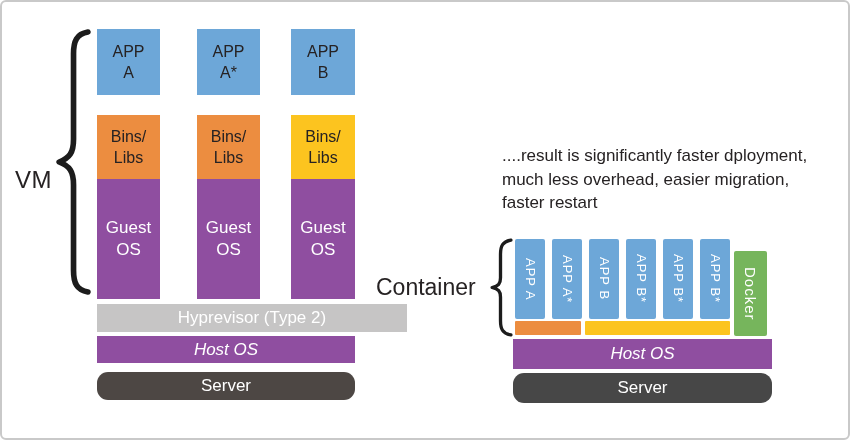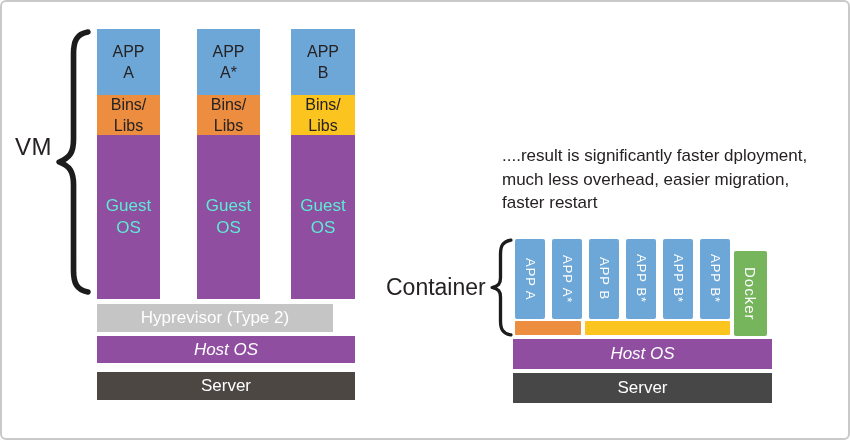--- a/index.html
+++ b/index.html
@@ -13,62 +13,62 @@
     border-radius: 6px;
     overflow: hidden;
     font-family: "Liberation Sans", sans-serif;
     color: var(--text-dark, #262223);
   }
   .abs { position: absolute; }
   .pre { white-space: pre-line; }
 
   
   .vm-label {
-    left: 13px; top: 131px;
+    left: 13px; top: 164px;
     font-size: 24px; line-height: 28px;
     letter-spacing: 0.5px;
   }
   .vm-brace { left: 52px; top: 26px; width: 37px; height: 268px; }
   .container-brace { left: 486px; top: 236px; width: 25px; height: 99px; }
   .brace path { stroke: #1c1c1c; fill: none; stroke-linecap: round; stroke-linejoin: round; }
 
   .vm-col {
     top: 27px; width: 63px; height: 270px;
     display: flex; flex-direction: column;
   }
   .seg {
     display: flex; align-items: center; justify-content: center;
     text-align: center; font-size: 16px; line-height: 1.32;
   }
   .seg-app  { height: 66px; background: var(--app-blue, #6DA7D8); color: #262223; }
-  .seg-bins { height: 40px; background: var(--bins-orange, #EC8D40); color: #262223; }
+  .seg-bins { height: 64px; background: var(--bins-orange, #EC8D40); color: #262223; margin-top: 20px; }
   .seg-bins.yellow { background: var(--bins-yellow, #FCC41F); }
-  .seg-os   { flex: 1; background: var(--os-purple, #8F4EA0); color: #5eead4; font-size: 17px; }
+  .seg-os   { flex: 1; background: var(--os-purple, #8F4EA0); color: #ffffff; font-size: 17px; }
 
   .hbar {
     display: flex; align-items: center; justify-content: center;
     color: #fff; font-size: 17px;
   }
   .hbar.gray   { background: var(--hypervisor-gray, #C6C5C5); }
   .hbar.purple { background: var(--os-purple, #8F4EA0); font-style: italic; }
-  .hbar.dark   { background: var(--server-dark, #4D4744); }
+  .hbar.dark   { background: var(--server-dark, #4D4744); border-radius: 11px; }
 
   
   .heading {
     left: 500px; top: 32px; width: 330px;
     font-size: 21.5px; line-height: 28.5px;
   }
   .details {
     left: 500px; top: 142px; width: 330px;
     font-size: 17px; line-height: 23.5px;
   }
 
   
   .container-label {
-    left: 384px; top: 271px;
+    left: 374px; top: 271px;
     font-size: 23px; line-height: 28px;
   }
   .apps-row {
     left: 513px; top: 237px; width: 215px; height: 80px;
     display: flex; justify-content: space-between;
   }
   .appbar {
     width: 30px; height: 80px; border-radius: 2px;
     background: var(--app-blue, #6DA7D8);
     display: flex; align-items: center; justify-content: center;
@@ -134,21 +134,21 @@
     <div class="seg seg-bins yellow">
         <span class="pre">Bins/
 Libs</span>
       </div>
     <div class="seg seg-os">
         <span class="pre">Guest
 OS</span>
       </div>
   </div>
 
-  <div class="abs hbar gray" style="left:95px;top:302px;width:236px;height:28px">Hyprevisor (Type 2)</div>
+  <div class="abs hbar gray" style="left:95px;top:302px;width:310px;height:28px">Hyprevisor (Type 2)</div>
   <div class="abs hbar purple" style="left:95px;top:334px;width:258px;height:27px">Host OS</div>
   <div class="abs hbar dark" style="left:95px;top:370px;width:258px;height:28px">Server</div>
 
   <div class="abs details pre">....result is significantly faster dployment,
 much less overhead, easier migration,
 faster restart</div>
 
   <div class="abs container-label">Container</div>
   <svg class="abs brace container-brace" viewBox="0 0 24 97" preserveAspectRatio="none" aria-hidden="true">
     <path d="M 22 2 C 14 3.5 12 8 12 16 L 12 39 C 12 45 10 47 4 48.5 C 10 50 12 52 12 58 L 12 81 C 12 89 14 93.5 22 95" stroke-width="3.2"></path>

